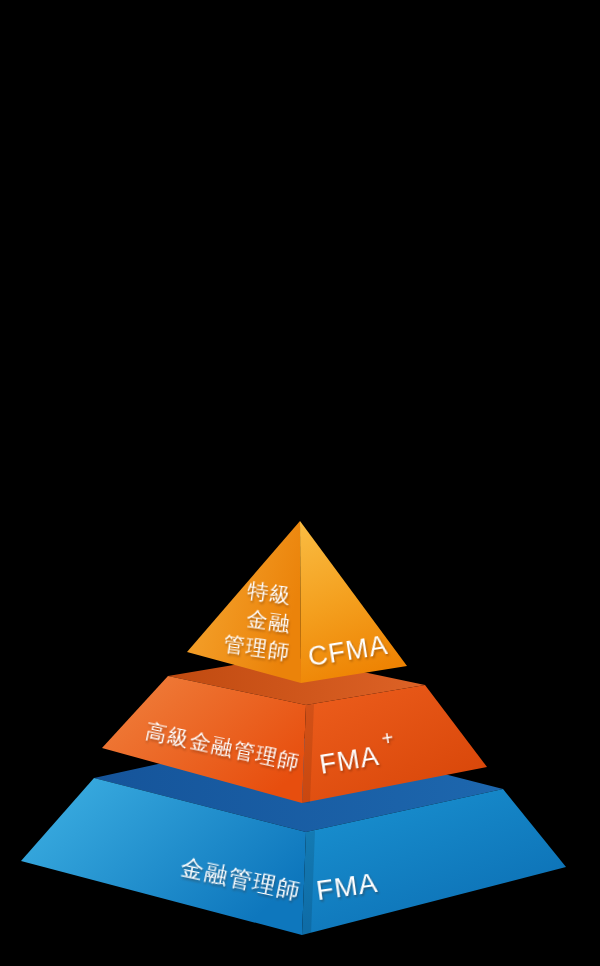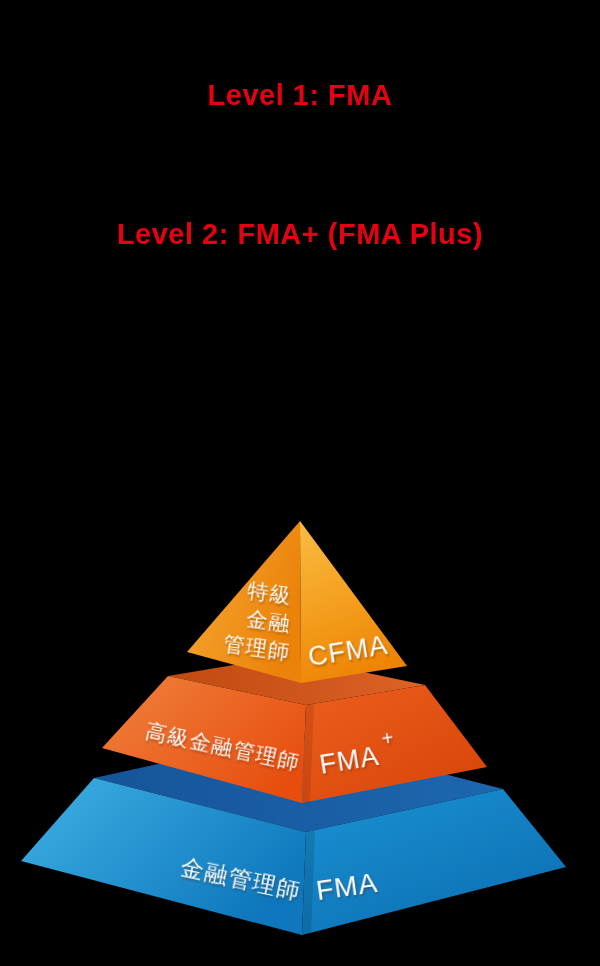--- a/index.html
+++ b/index.html
@@ -25,22 +25,20 @@
   .cjk-big{font-size:23px;letter-spacing:1.5px;}
   .latin{font-size:27px;letter-spacing:1px;}
   .latin-big{font-size:28px;letter-spacing:1px;}
   .sup{font-size:20px;}
 </style>
 </head>
 <body>
 
 <div class="stage">
 
-  <div class="heading h1">Level 1: FMA</div>
-  <div class="heading h2">Level 2: FMA+ (FMA Plus)</div>
 
   <svg width="600" height="966" viewBox="0 0 600 966">
     <defs>
       <linearGradient id="gTopLeft" x1="0" y1="0" x2="1" y2="0.4">
         <stop offset="0" stop-color="#F6A833"></stop>
         <stop offset="1" stop-color="#EB830A"></stop>
       </linearGradient>
       <linearGradient id="gTopRight" x1="0.2" y1="0" x2="0.45" y2="1">
         <stop offset="0" stop-color="#F9BA40"></stop>
         <stop offset="0.5" stop-color="#F4A01F"></stop>

